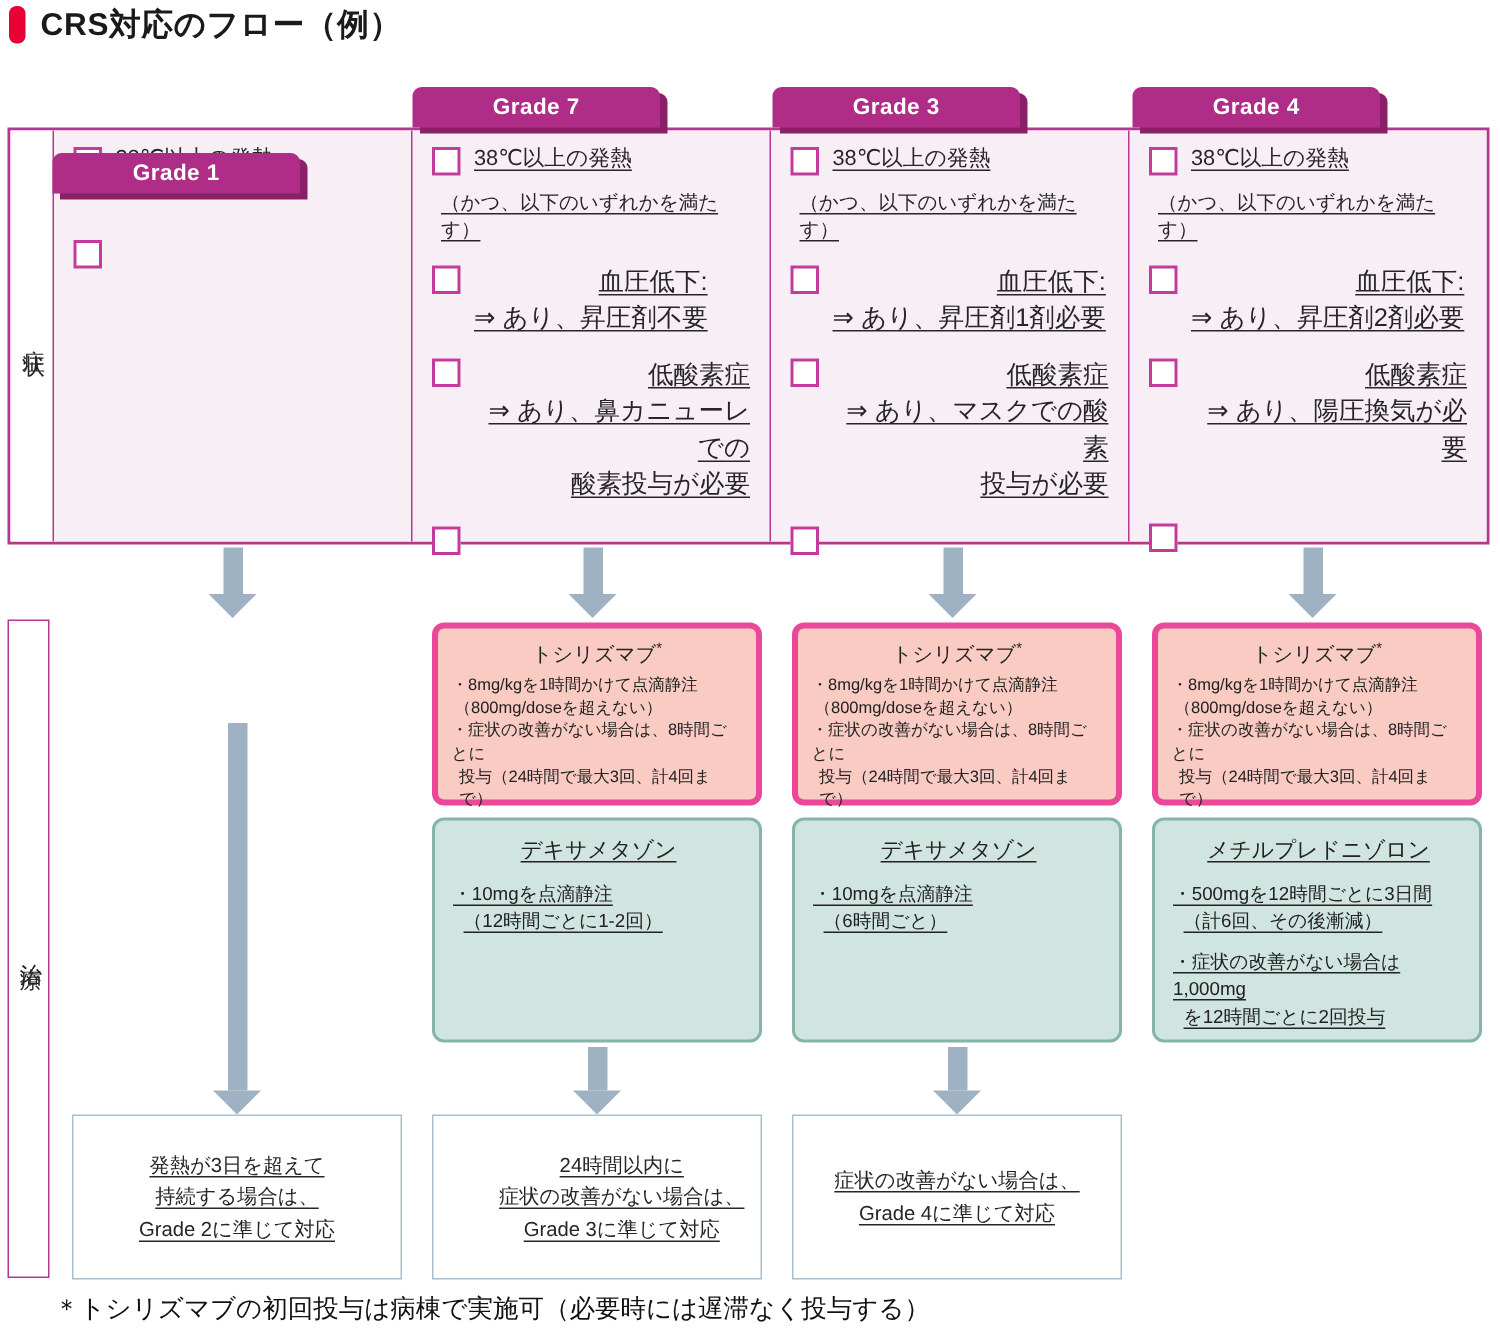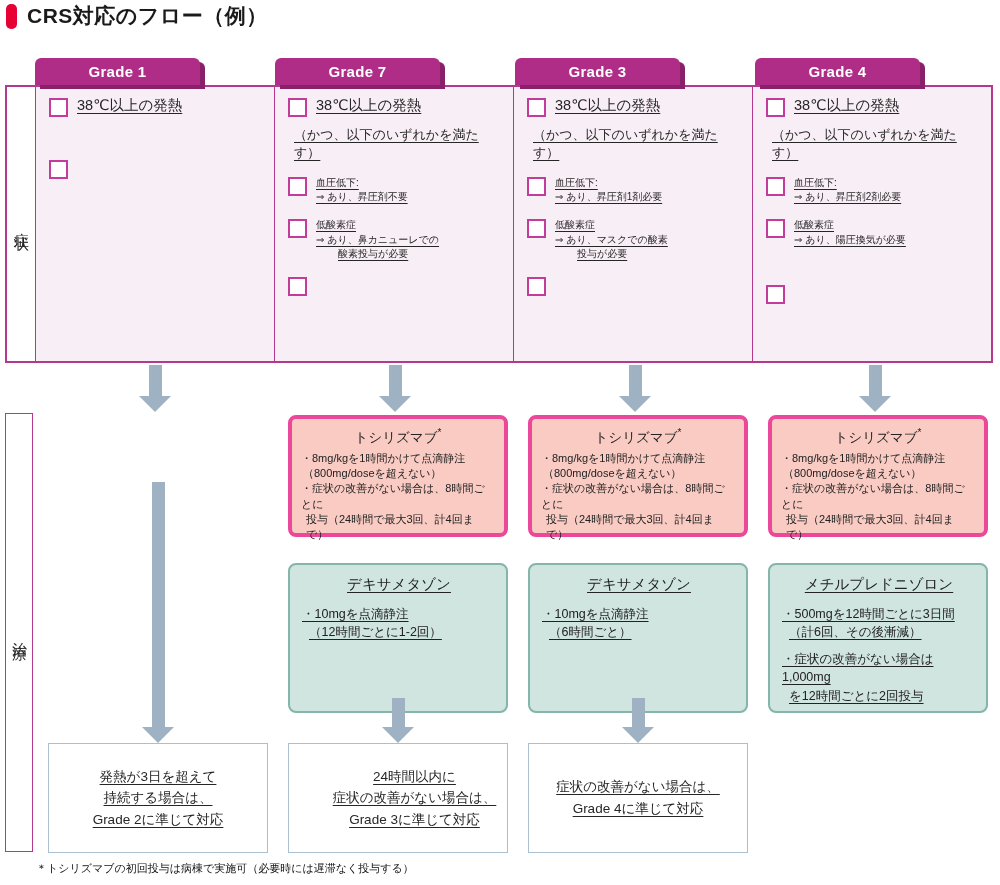--- a/index.html
+++ b/index.html
@@ -10,38 +10,38 @@
   }
   
   .title-bar{position:absolute;left:6px;top:4px;width:11px;height:25px;border-radius:5px;background:#e60033;}
   .page-title{position:absolute;left:27px;top:2px;font-size:21px;font-weight:bold;color:#1a1a1a;letter-spacing:.5px;}
   
   .tab{
     position:absolute;top:58px;width:165px;height:27px;background:#b02d87;color:#fff;
     font-size:15px;font-weight:bold;display:flex;align-items:center;justify-content:center;
     border-radius:6px 6px 0 0;box-shadow:5px 4px 0 #8a2168;z-index:2;letter-spacing:.3px;
   }
-  .tab1{left:35px;} .tab2{left:275px;} .tab3{left:515px;} .tab4{left:755px;}
+  .tab1{left:35px;margin-top:44px;} .tab2{left:275px;} .tab3{left:515px;} .tab4{left:755px;}
   
   .sym-wrap{
     position:absolute;left:5px;top:85px;width:988px;height:278px;
     border:2px solid #b5388f;background:#fff;display:flex;box-sizing:border-box;z-index:1;
   }
   .sym-label-cell{width:28px;flex:none;border-right:1.5px solid #b5388f;background:#fff;
     display:flex;align-items:center;justify-content:center;}
   .v-text{writing-mode:vertical-rl;font-size:15px;letter-spacing:3px;color:#262626;}
   .sym-col{flex:1 1 0;background:#f8eef6;padding:10px 13px 0 13px;box-sizing:border-box;}
   .sym-col + .sym-col{border-left:1.5px solid #b5388f;}
   .sym-row{display:flex;gap:9px;align-items:flex-start;}
   .chk{width:15px;height:15px;flex:none;border:2px solid #c33c9b;background:#fff;display:inline-block;margin-top:1px;}
   .u{text-decoration:underline;text-underline-offset:3px;text-decoration-thickness:1px;}
   .fever{font-size:14.5px;margin-top:-1px;}
   .cond{font-size:13px;margin:9px 0 0 6px;}
   .blk{margin-top:14px;}
-  .stack{font-size:10px;line-height:1.42;}
+  .stack{font-size:17px;line-height:1.42;text-align:right;}
   .ind2{margin-left:22px;}
   .empty-g1{margin-top:42px;}
   .empty-g23{margin-top:15px;}
   .empty-g4{margin-top:37px;}
   
   .arrow{position:absolute;display:flex;flex-direction:column;align-items:center;width:32px;}
   .arrow .stem{width:13px;background:#9fb2c4;flex:1;}
   .arrow .head{width:0;height:0;border-left:16px solid transparent;border-right:16px solid transparent;border-top:16px solid #9fb2c4;flex:none;}
   .ar-sym{top:365px;height:47px;}
   .ar-s1{left:139px;} .ar-s2{left:379px;} .ar-s3{left:619px;} .ar-s4{left:859px;}
@@ -53,34 +53,34 @@
     background:#fff;box-sizing:border-box;display:flex;align-items:center;justify-content:center;}
   .therapy-box{position:absolute;left:48px;top:415px;width:220px;height:66px;border:2px solid #b03288;
     border-radius:10px;background:#ddb1d7;box-sizing:border-box;display:flex;align-items:center;justify-content:center;
     font-size:15px;color:#222;}
   .toci-box{position:absolute;top:415px;width:220px;height:122px;border:4px solid #ec4899;border-radius:8px;
     background:#f9cbc3;box-sizing:border-box;padding:8px 9px 0 9px;}
   .toci-title{text-align:center;font-size:13.5px;color:#222;margin-bottom:4px;}
   .toci-title sup{font-size:10px;}
   .toci-line{font-size:11px;line-height:1.4;color:#222;}
   .toci-l2{margin-left:2px;} .toci-l4{margin-left:5px;}
-  .ster-box{position:absolute;top:563px;width:220px;height:150px;border:2px solid #83b5aa;border-radius:8px;
+  .ster-box{position:absolute;top:545px;width:220px;height:150px;border:2px solid #83b5aa;border-radius:8px;
     background:#d0e5df;box-sizing:border-box;padding:10px 10px 0 12px;}
   .ster-title{text-align:center;font-size:14.5px;color:#222;margin-bottom:11px;}
   .ster-line{font-size:12.5px;line-height:1.45;color:#222;}
   .ster-gap{margin-top:9px;}
   .ster-ind{margin-left:7px;}
   .col2{left:288px;} .col3{left:528px;} .col4{left:768px;}
   
   .fu-box{position:absolute;top:743px;width:220px;height:110px;border:1.5px solid #aabfd0;background:#fff;
     box-sizing:border-box;display:flex;flex-direction:column;align-items:center;justify-content:center;
     text-align:center;font-size:13.5px;line-height:1.6;color:#262626;}
   .fu1{left:48px;} .fu2{left:288px;padding-left:33px;} .fu3{left:528px;}
   
-  .footnote{position:absolute;left:36px;top:861px;font-size:11px;color:#111;}
+  .footnote{position:absolute;left:36px;top:861px;font-size:17px;color:#111;}
 </style>
 </head>
 <body>
 
 <div class="canvas">
 
   <div class="title-bar"></div>
   <div class="page-title">CRS対応のフロー（例）</div>
 
   <div class="tab tab1">Grade 1</div>

